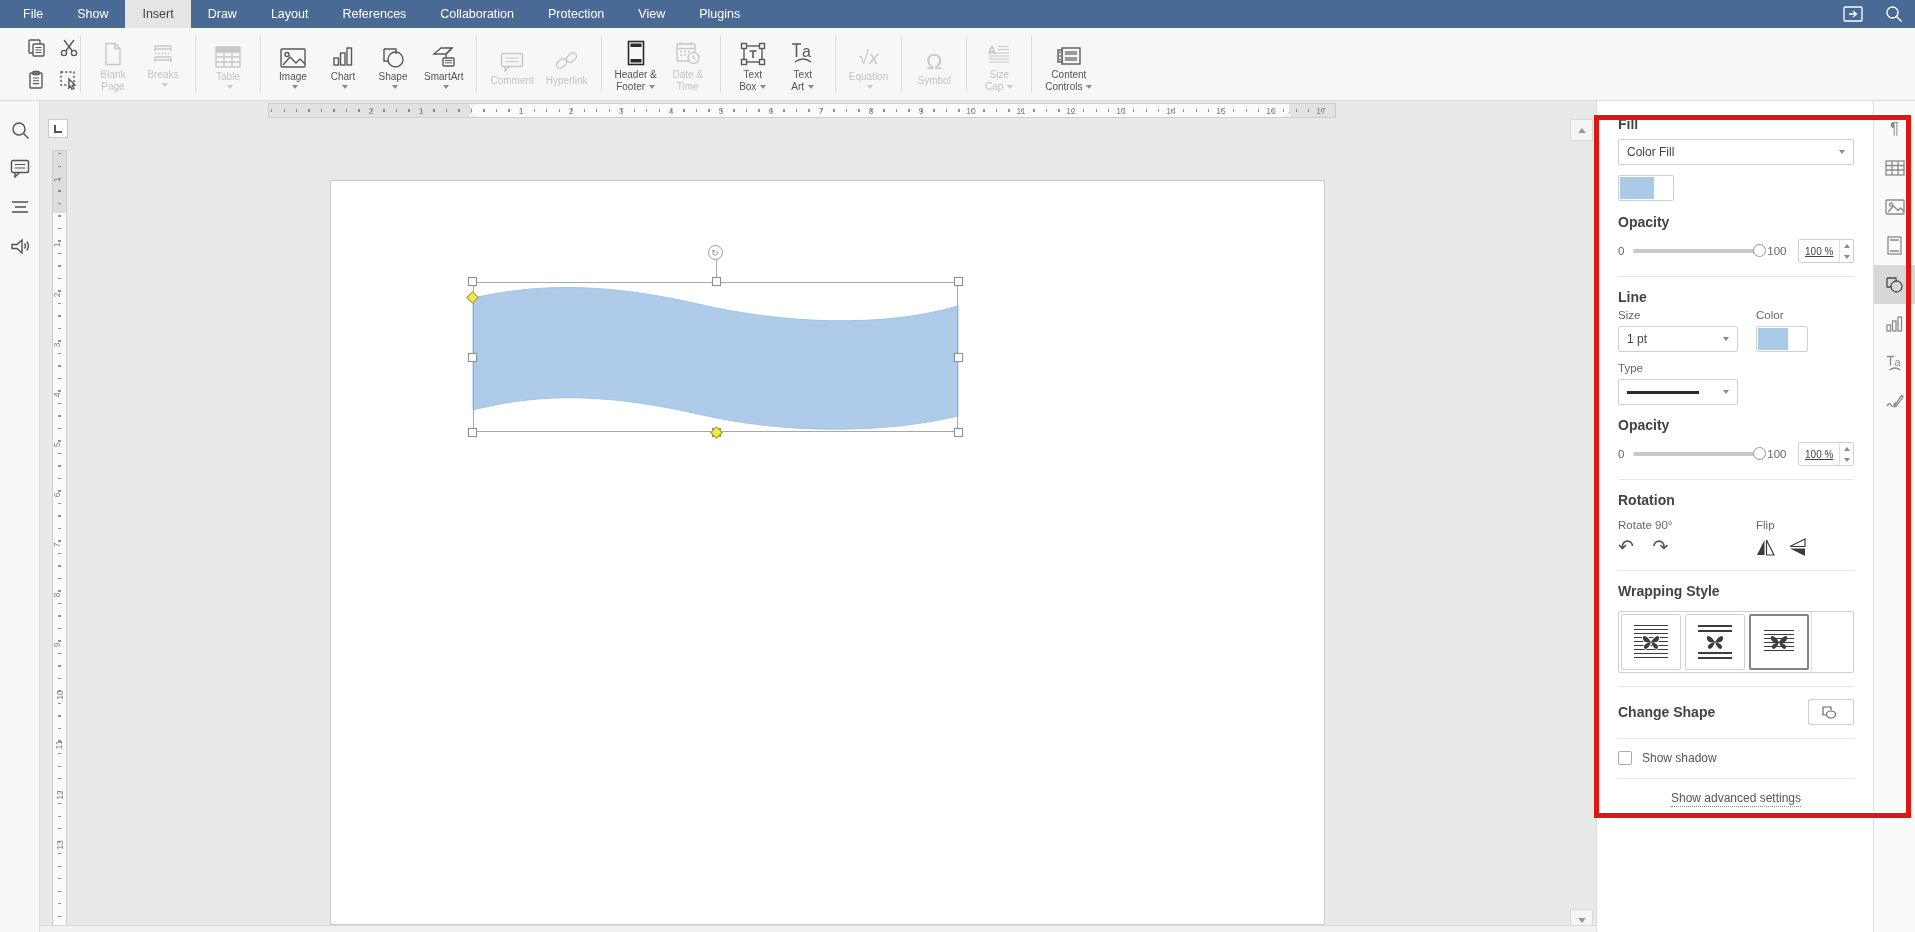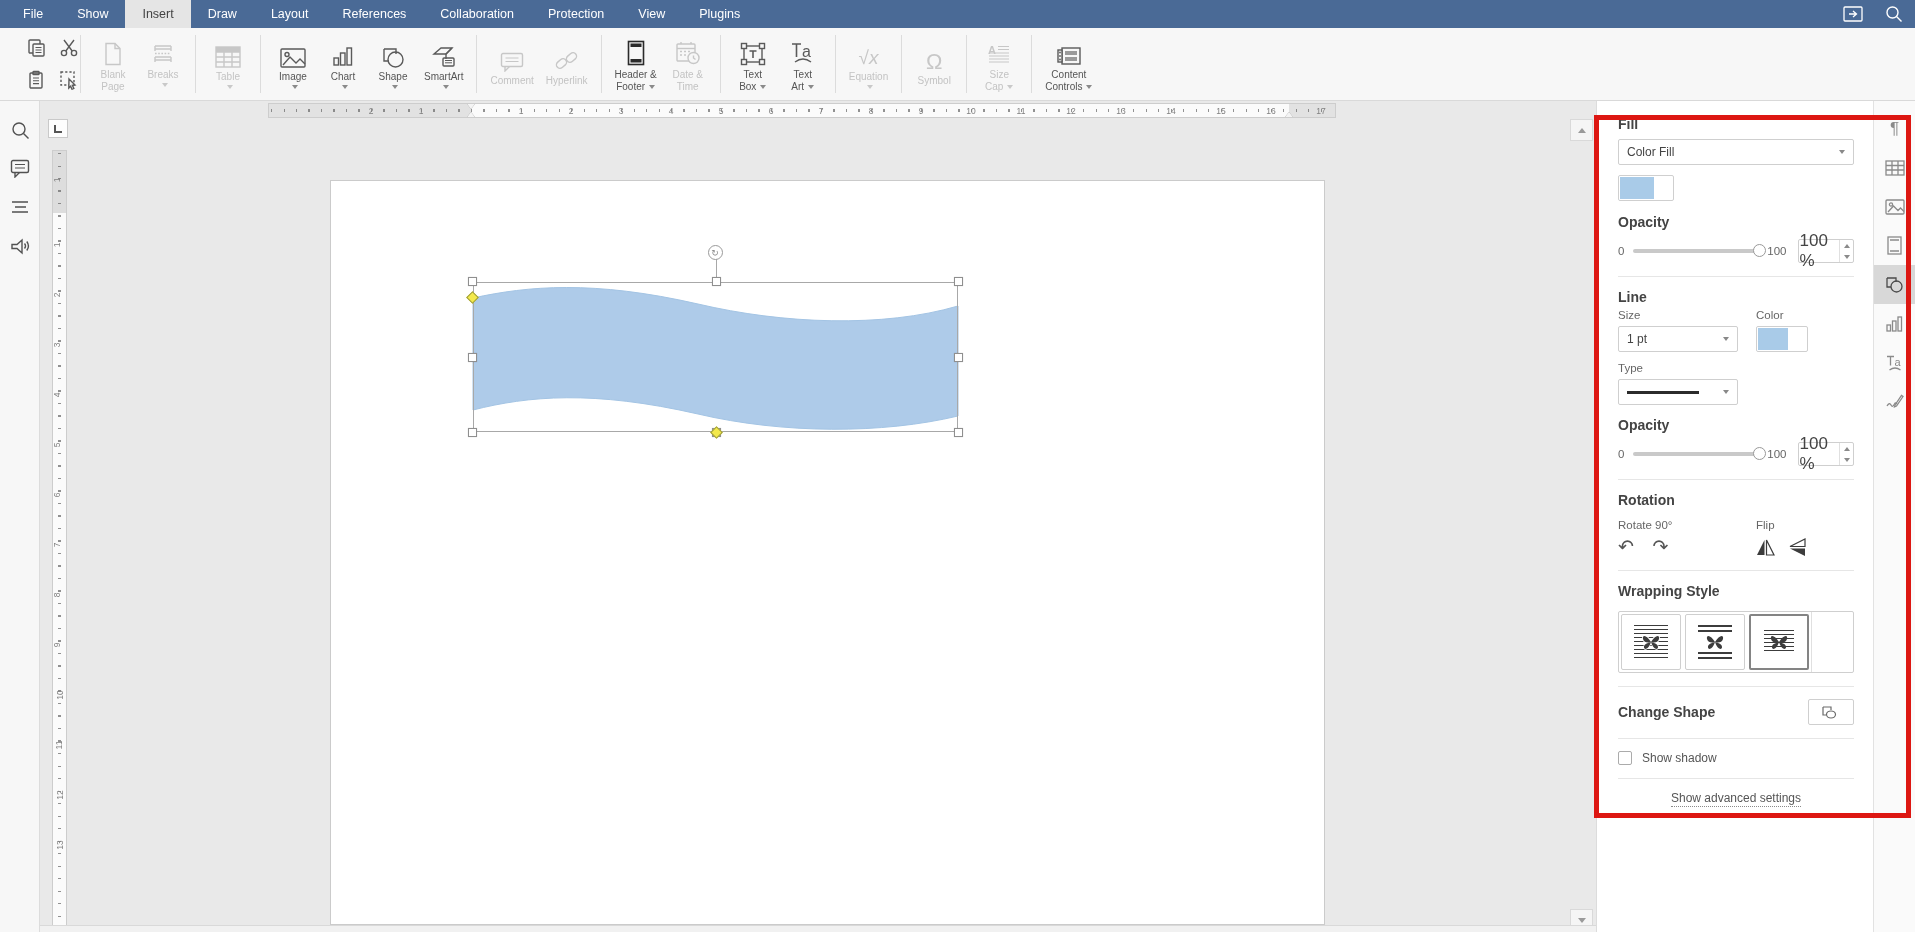--- a/index.html
+++ b/index.html
@@ -92,21 +92,21 @@
   .dd .dd-chev { margin-left:auto; width:0; height:0; border-left:3.5px solid transparent; border-right:3.5px solid transparent;
     border-top:4px solid #888; }
   .swatch-btn { width:56px; height:26px; border:1px solid #cfcfcf; border-radius:2px; display:flex; overflow:hidden; background:#fff; }
   .swatch-fill { width:36px; height:100%; background:#a9cbe8; border:1px solid #fff; }
   .swatch-chev { flex:1; display:flex; align-items:center; justify-content:center; }
   .slider-row { display:flex; align-items:center; }
   .slider-row .end-lbl { font-size:11.5px; color:#666; }
   .track { width:128px; height:4px; background:#c9c9c9; border-radius:2px; margin:0 7px 0 9px; position:relative; }
   .thumb { position:absolute; right:-6px; top:-5px; width:13px; height:13px; border-radius:50%; background:#fff; border:1px solid #999; }
   .spin { width:56px; height:24px; border:1px solid #cfcfcf; border-radius:2px; margin-left:12px; display:flex; background:#fff; }
-  .spin .val { flex:1; display:flex; align-items:center; justify-content:center; font-size:17px; color:#444; }
+  .spin .val { flex:1; display:flex; align-items:center; justify-content:center; font-size:10px; color:#444;text-decoration:underline; }
   .spin .steps { width:14px; border-left:1px solid #e0e0e0; display:flex; flex-direction:column; }
   .spin .steps div { flex:1; display:flex; align-items:center; justify-content:center; }
   .mini-up { width:0; height:0; border-left:3px solid transparent; border-right:3px solid transparent; border-bottom:4px solid #8a8a8a; }
   .mini-down { width:0; height:0; border-left:3px solid transparent; border-right:3px solid transparent; border-top:4px solid #8a8a8a; }
   .pdiv { height:1px; background:#e6e6e6; margin:13px 0 12px 0; }
   .two-col { display:flex; }
   .two-col .c1 { width:138px; }
   .rot-ico { font-size:19px; color:#555; line-height:20px; margin-right:14px; }
   .flip-ico svg { display:block; }
   .wrap-row { display:flex; border:1px solid #cfcfcf; border-radius:2px; height:62px; align-items:stretch; background:#fff; }

